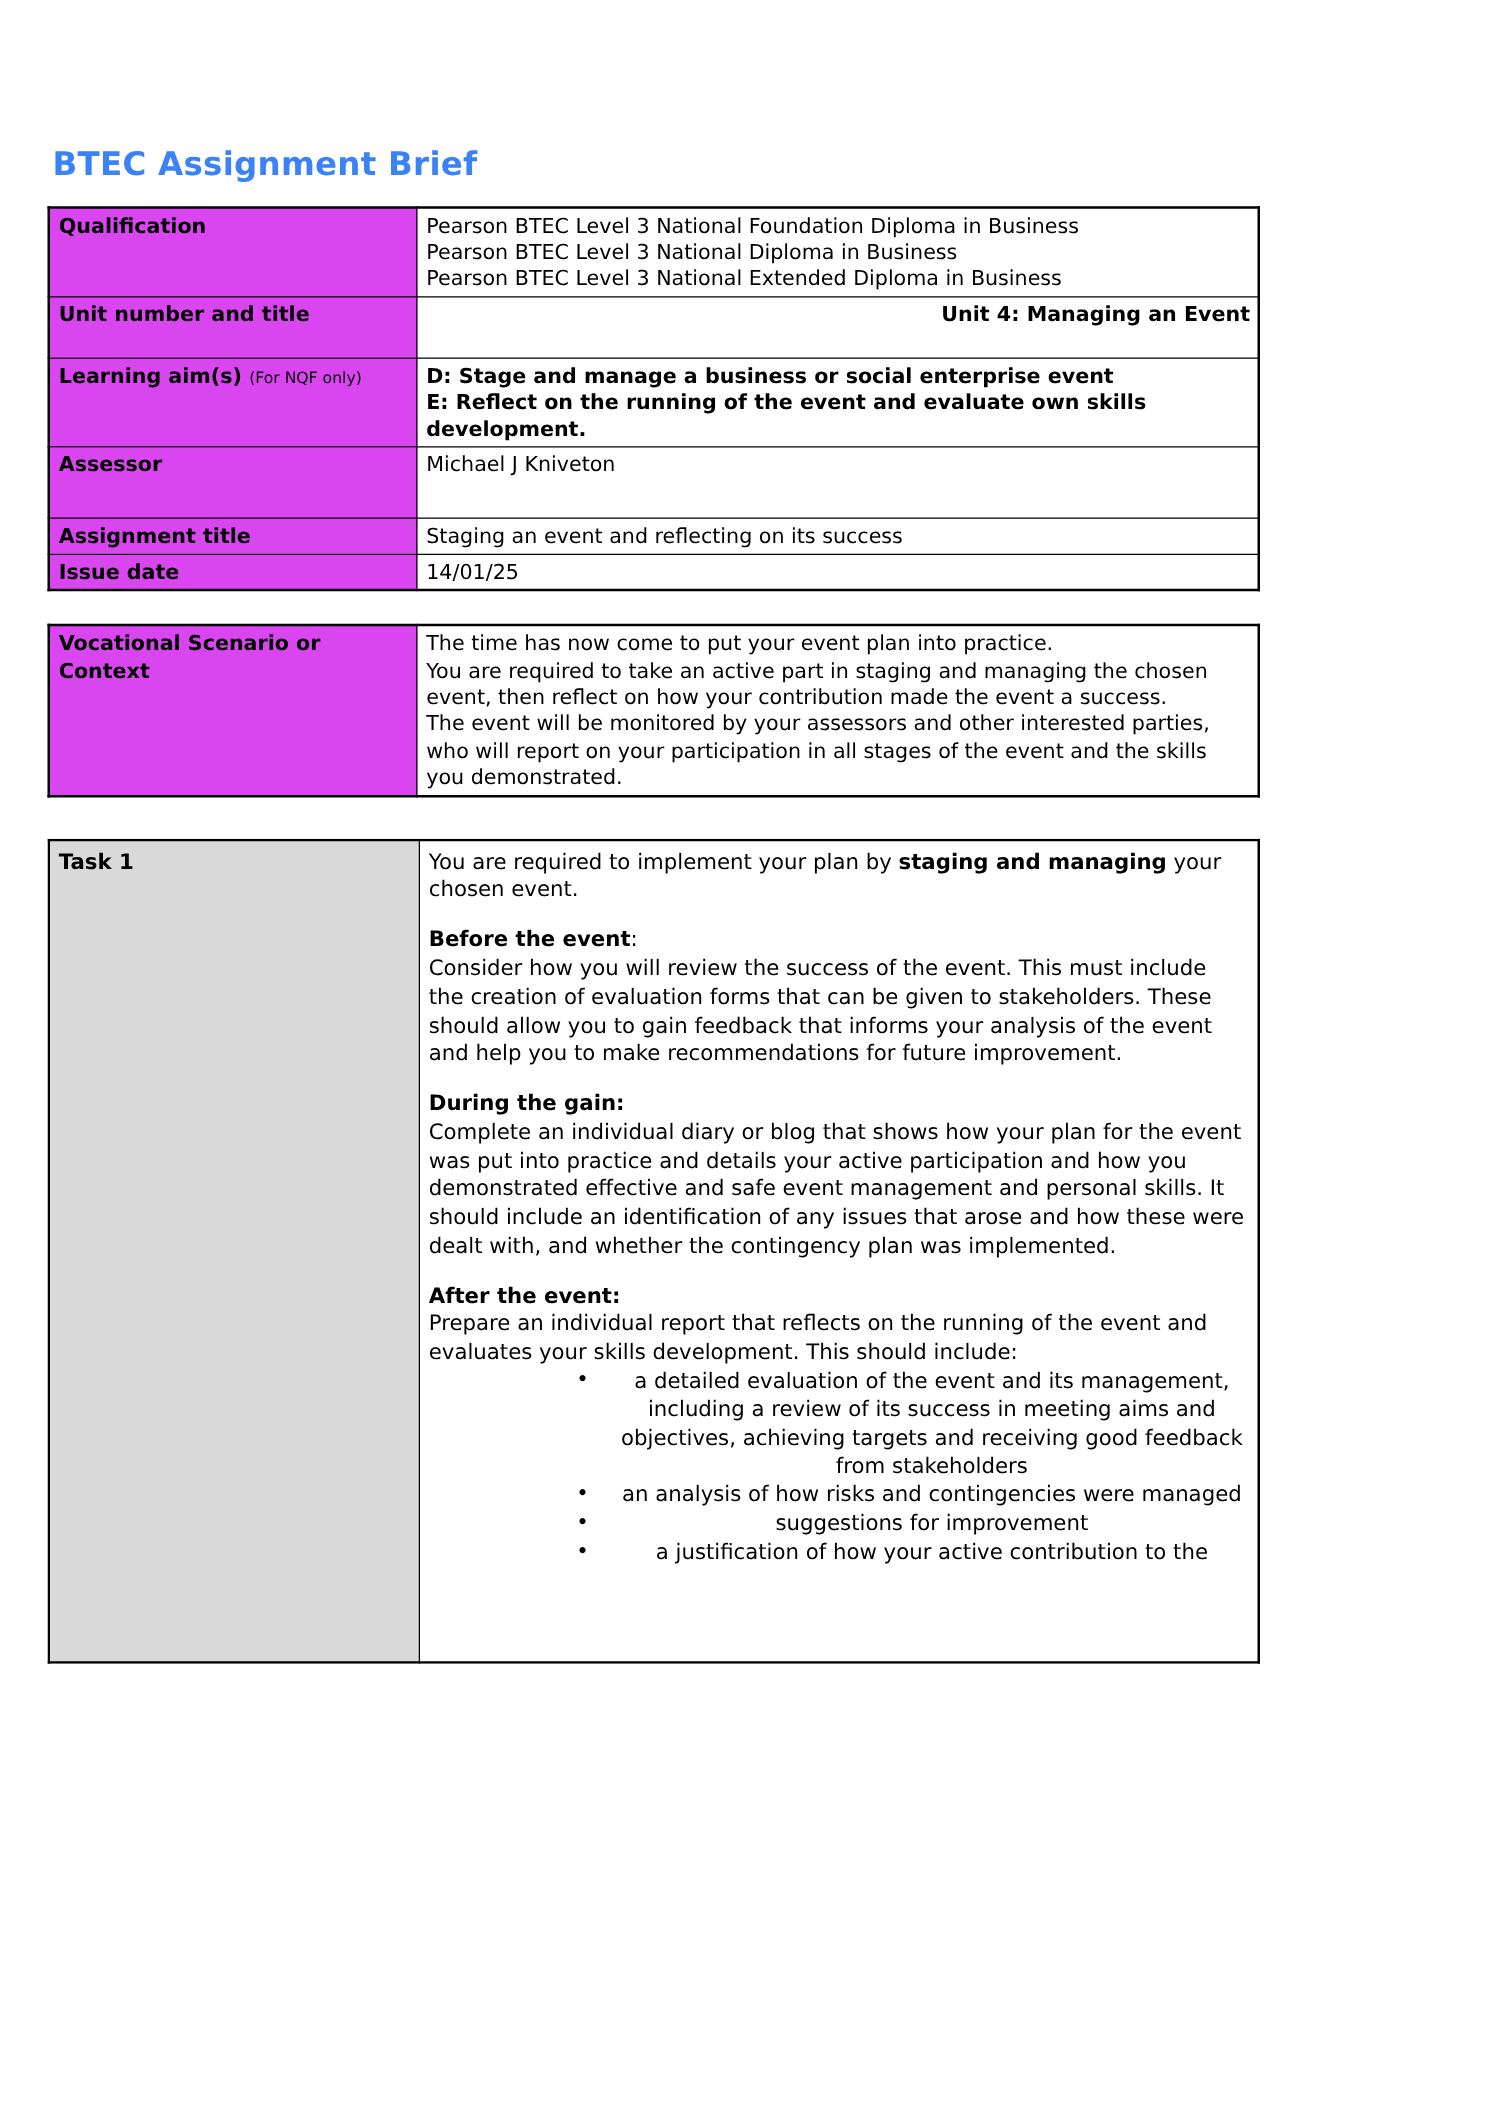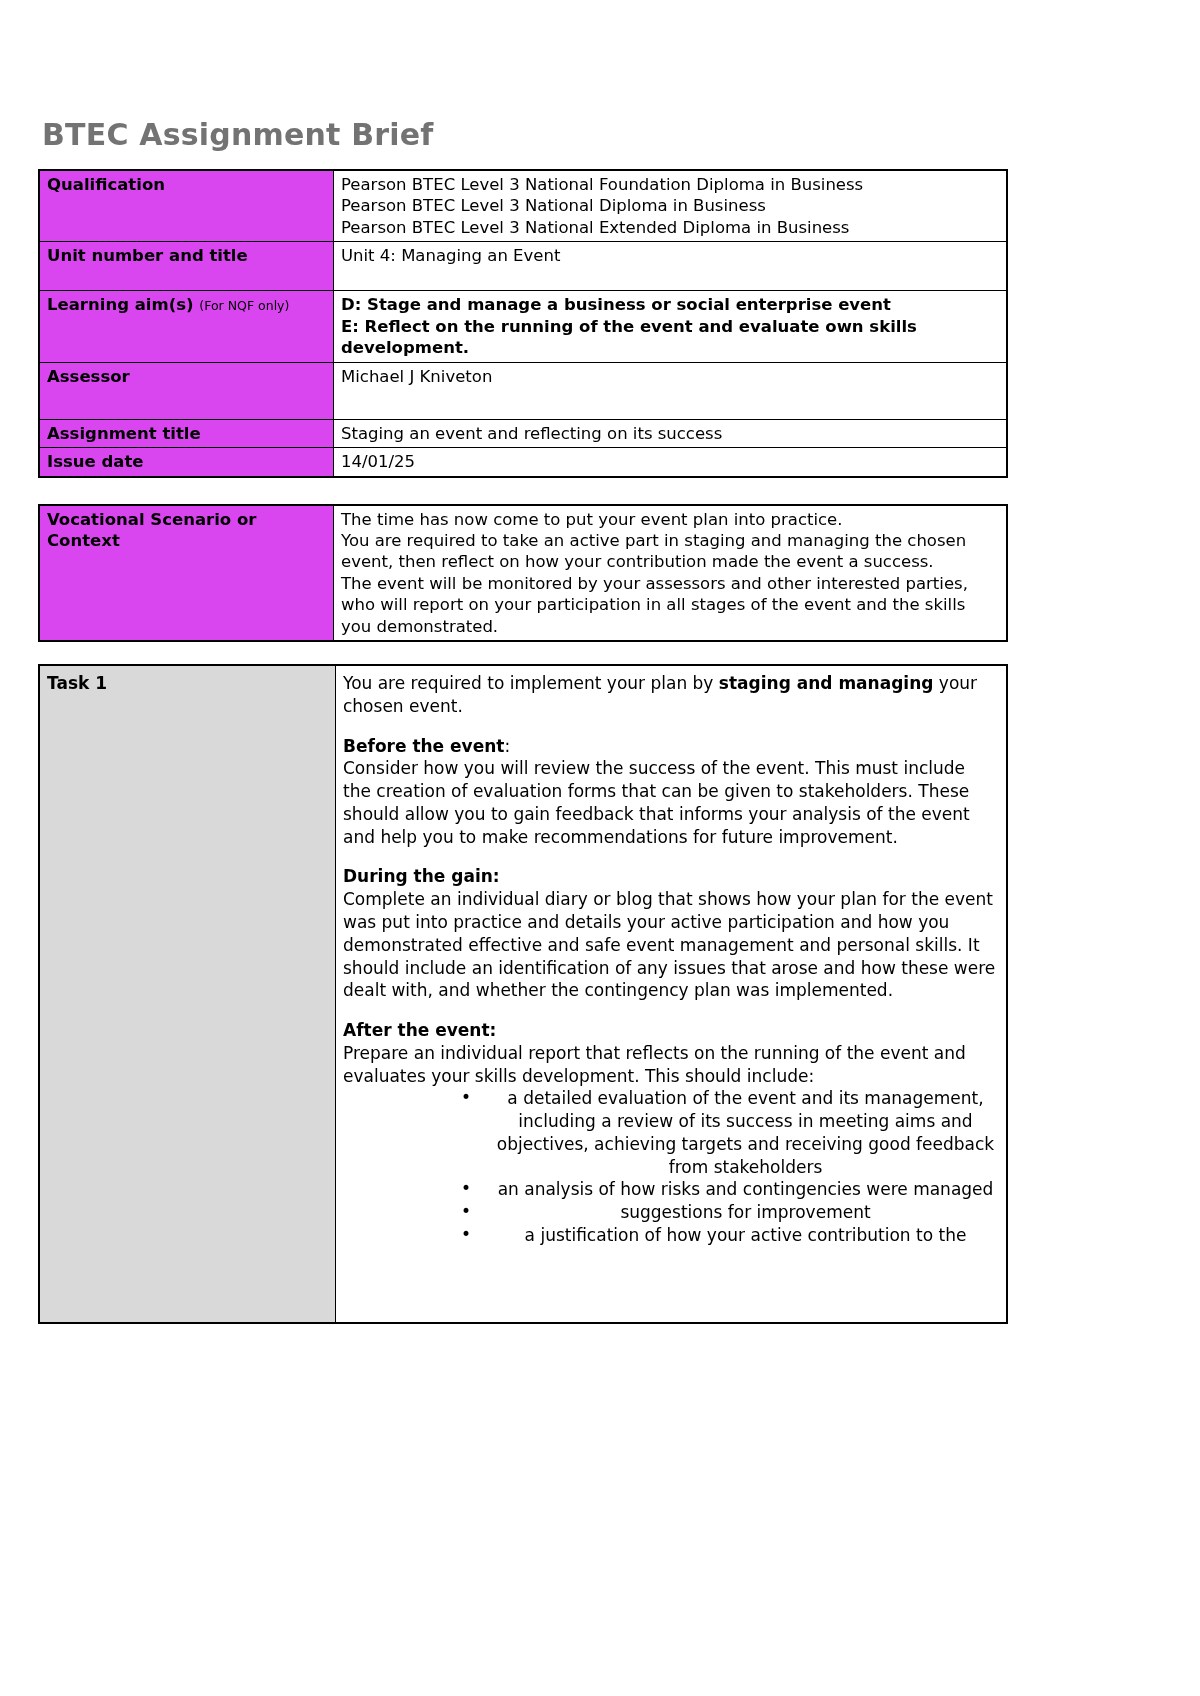--- a/index.html
+++ b/index.html
@@ -21,23 +21,23 @@
     box-sizing: border-box;
     padding: 118px 0 0 0;
   }
   .inner {
     width: 970px;
     margin: 0 0 0 38px;
   }
 
   
   .doc-title {
-    font-size: 30px;
+    font-size: 26px;
     font-weight: bold;
-    color: #737373;
+    color: #3b82f6;
     letter-spacing: 0.2px;
     margin: 0 0 18px 4px;
     line-height: 1.1;
   }
 
   
   table.brief {
     border-collapse: collapse;
     width: 970px;
     table-layout: fixed;
@@ -60,31 +60,32 @@
     background: #ffffff;
     font-size: 17px;
   }
   .vmid { vertical-align: middle; }
   .vbot { vertical-align: bottom; }
   .small-note {
     font-weight: normal;
     font-size: 12.5px;
   }
   .b { font-weight: bold; }
-  .bold-val { font-weight: normal; font-size: 17px; }
+  .bold-val { font-weight: bold; font-size: 17px; text-align: right; }
 
   .gap { height: 26px; }
   .gap-sm { height: 22px; }
 
   
   table.task {
     border-collapse: collapse;
     width: 970px;
     table-layout: fixed;
     border: 2px solid #000;
+    margin-top: 11px;
   }
   table.task td {
     border: 1px solid #000;
     vertical-align: top;
     padding: 6px 8px 6px 7px;
     font-size: 17px;
     line-height: 1.34;
   }
   td.task-label {
     width: 280px;

